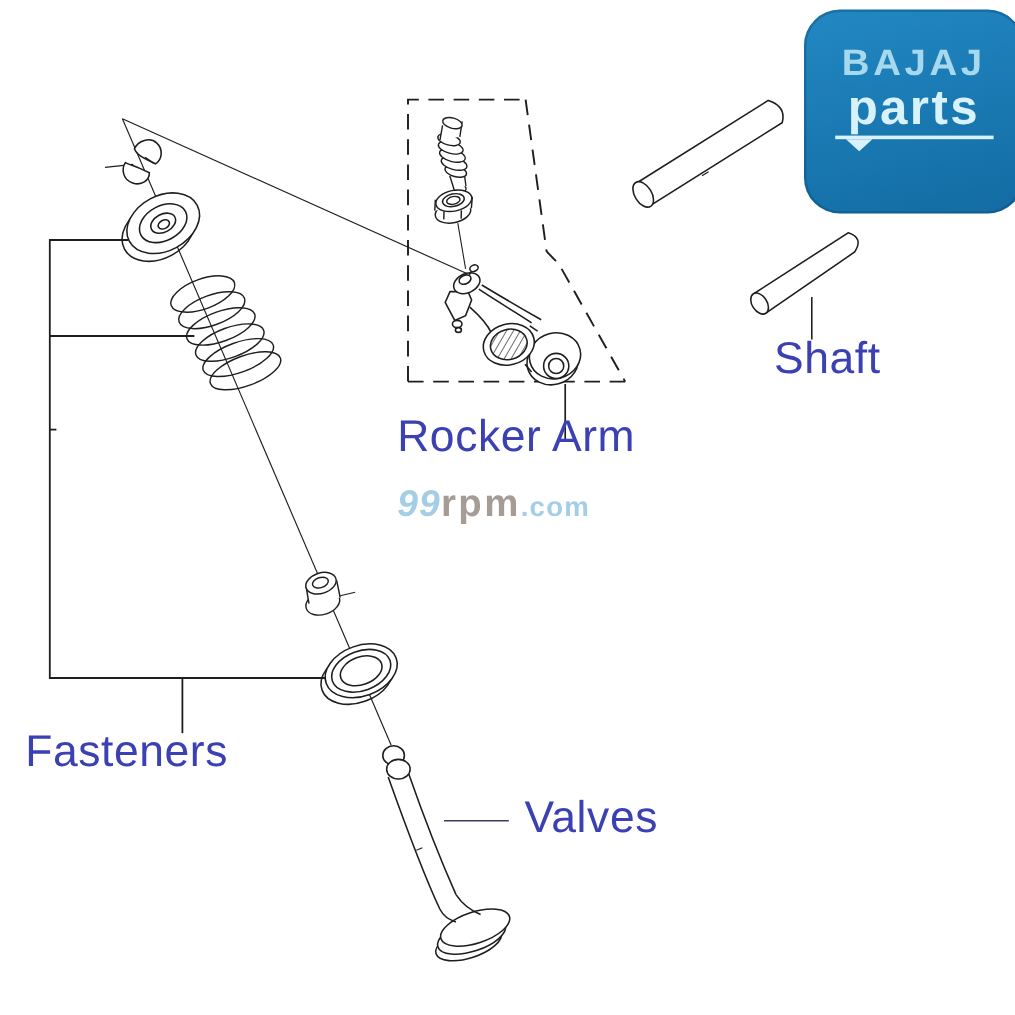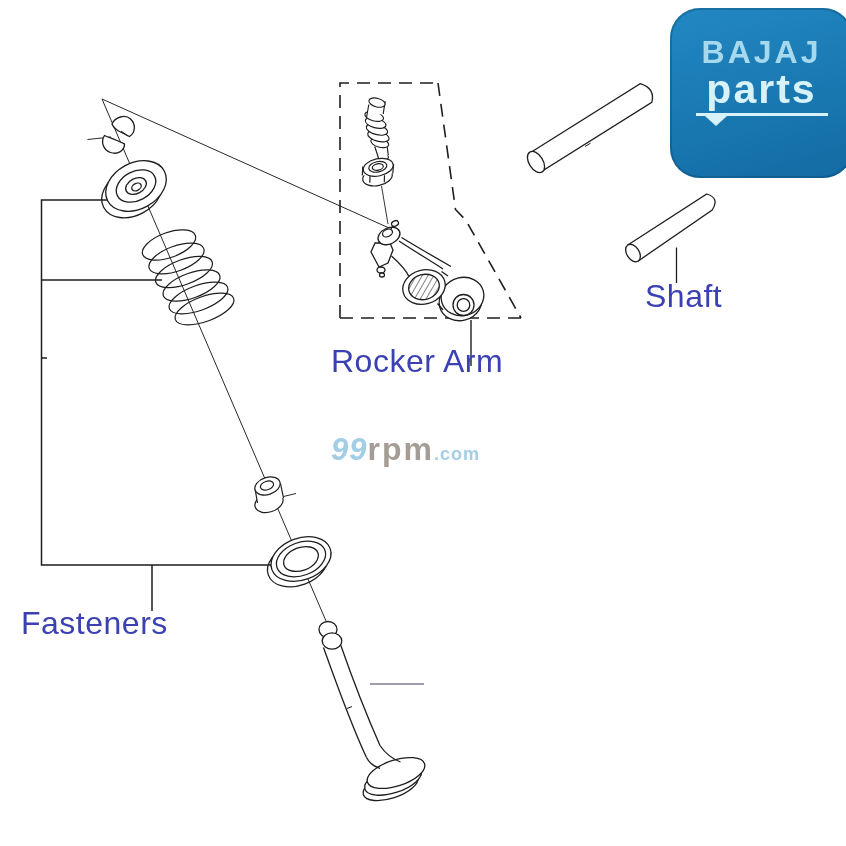--- a/index.html
+++ b/index.html
@@ -2,30 +2,30 @@
 <html style="--label: #3b41b2; --line-art: #1e1e1e; --leader-navy: #3c3c60; --watermark-blue: #a3cee6; --watermark-gray: #a59d95; --logo-bg-top: #2288c2; --logo-bg-bottom: #136ba3; --logo-brand-text: #a6d9ee; --logo-genuine-text: #c2e7f3; --logo-parts-text: #d8f2fb;"><head>
 <meta charset="utf-8">
 <style>
   html,body{margin:0;padding:0;background:#fff;}
   .canvas{
     position:relative;width:846px;height:846px;background:#fff;overflow:hidden;
     font-family:"Liberation Sans",sans-serif;
   }
   .canvas svg{position:absolute;left:0;top:0;color:var(--line-art,#1e1e1e);}
   .lbl{
-    position:absolute;font-size:32px;line-height:1.05;color:var(--label,#3b41b2);
+    position:absolute;font-size:37px;line-height:1.05;color:var(--label,#3b41b2);
     white-space:nowrap;letter-spacing:0.5px;
   }
   .watermark{
     position:absolute;display:flex;align-items:baseline;white-space:nowrap;
     letter-spacing:1px;
   }
   .wm-num{font-size:31px;color:var(--watermark-blue,#a3cee6);font-weight:600;font-style:italic;}
-  .wm-rpm{font-size:32px;font-weight:bold;color:var(--watermark-gray,#a59d95);letter-spacing:2px;margin-top:30px;}
-  .wm-com{font-size:18px;color:var(--watermark-blue,#a3cee6);font-weight:600;}
+  .wm-rpm{font-size:32px;font-weight:bold;color:var(--watermark-gray,#a59d95);letter-spacing:2px;}
+  .wm-com{font-size:23px;color:var(--watermark-blue,#a3cee6);font-weight:600;}
   .logo{
     position:absolute;left:670px;top:8px;width:183px;height:170px;border-radius:30px;
     background:linear-gradient(165deg,var(--logo-bg-top,#2288c2),var(--logo-bg-bottom,#136ba3));
     box-shadow:inset 0 0 0 2px rgba(10,70,110,.35);
     display:flex;flex-direction:column;align-items:center;padding-top:27px;box-sizing:border-box;
   }
   .logo-brand{
     font-size:32px;font-weight:bold;letter-spacing:3px;color:var(--logo-brand-text,#a6d9ee);
     line-height:1.1;transform:scaleY(.96);
   }
@@ -184,20 +184,21 @@
       <ellipse cx="633" cy="253" rx="6.2" ry="9.6" transform="rotate(-33 633 253)" fill="#fff"></ellipse>
       <line x1="676.5" y1="247.5" x2="676.5" y2="283"></line>
     </g>
 
     <line x1="370" y1="684" x2="424" y2="684" stroke="#3c3c60" stroke-width="1.2"></line>
   </svg>
 
   <div class="lbl" style="left:645px;top:280px">Shaft</div>
   <div class="lbl" style="left:331px;top:345px">Rocker Arm</div>
   <div class="lbl" style="left:21px;top:607px">Fasteners</div>
+  <div class="lbl" style="left:437px;top:662px">Valves</div>
 
   <div class="watermark" style="left:331px;top:401px">
     <span class="wm-num">99</span>
       <span class="wm-rpm">rpm</span>
       <span class="wm-com">.com</span>
   </div>
 
   <div class="logo">
     <div class="logo-brand">BAJAJ</div>
     <div class="logo-parts">parts</div>

